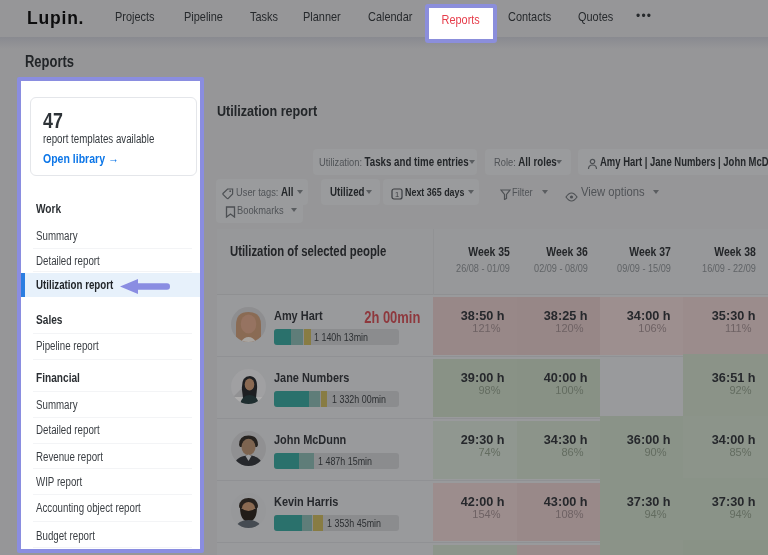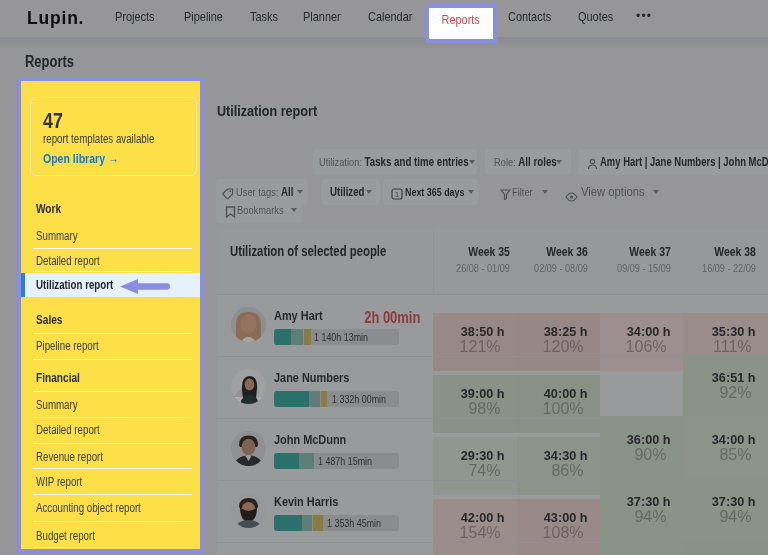--- a/index.html
+++ b/index.html
@@ -18,21 +18,21 @@
   #repbox { position:absolute; left:425px; top:4px; width:72px; height:39px;
      background:#fff; border:4.5px solid #8b8edb; border-radius:3px;
      display:flex; align-items:center; justify-content:center;
      font-size:13.5px; color:#e63d4b; padding-bottom:9px; }
 
   
   #phead { position:absolute; left:25px; top:53px; font-size:16px; font-weight:bold; color:#222528; }
 
   
   #side { position:absolute; left:16.5px; top:76.5px; width:187.5px; height:476.5px;
-     background:#fde047; border:4.3px solid #8a8de0; border-radius:2px; }
+     background:#ffffff; border:4.3px solid #8a8de0; border-radius:2px; }
   #card { position:absolute; left:9.2px; top:16px; width:167px; height:79.5px;
      border:1px solid #e4e6ea; border-radius:6px; }
   #card .n47 { position:absolute; left:12.5px; top:12px; font-size:22px; font-weight:600; color:#2d3237; line-height:1;}
   #card .sub { position:absolute; left:12.5px; top:34px; font-size:12px; color:#33383d;}
   #card .lib { position:absolute; left:12.5px; top:53.5px; font-size:13px; font-weight:bold; color:#0c76e8;}
   .shead { position:absolute; left:15.7px; font-size:12.5px; font-weight:bold; color:#2c3034; }
   .sitem { position:absolute; left:15.7px; font-size:12px; color:#3a3e43; }
   .sline { position:absolute; left:12px; right:8px; height:1px; background:#f3f4f6; }
   #selband { position:absolute; left:0; top:192px; width:179px; height:24.5px; background:#e7f1fb; }
   #selband .bar { position:absolute; left:0; top:0; width:4.4px; height:24.5px; background:#2a7de1; }
@@ -51,28 +51,28 @@
   
   #tbl { position:absolute; left:217px; top:228.5px; width:551px; height:326.5px; background:#999a9c; }
   #thead { position:absolute; left:0; top:0; width:551px; height:66px; background:#97989a; border-bottom:1px solid #8f9092;}
   #thead .title { position:absolute; left:13px; top:14.5px; font-size:14px; font-weight:bold; color:#232528;}
   #thead .vline { position:absolute; left:216px; top:0; width:1px; height:66px; background:#919294;}
   .wk { position:absolute; top:16px; text-align:right; font-size:12px; padding-right:12px;}
   .wk b { color:#242629; }
   .wk .dt { font-size:10.5px; color:#606366; margin-top:3px; }
   .trow { position:absolute; left:0; width:551px; height:62px; }
   .trow .sep { position:absolute; left:0; top:-1px; width:551px; height:1px; background:#909194; }
-  .cell { position:absolute; top:18px; height:58px; text-align:right; }
+  .cell { position:absolute; top:2px; height:58px; text-align:right; }
   .cell.m { top:-3px; height:63px; }
   .cell.m .hh { margin-top:16px; }
   .cell .hh .sxr { transform:scaleX(0.94); }
   .cell .pp .sxr { transform:scaleX(1); }
   .wk .sxr { transform:scaleX(0.87); }
   .cell .hh { margin-top:11px; margin-right:12px; font-size:13.5px; font-weight:bold; color:#26282c;}
-  .cell .pp { margin-top:-1px; margin-right:16.5px; font-size:16px; color:#6e6264;}
+  .cell .pp { margin-top:-1px; margin-right:16.5px; font-size:11px; color:#6e6264;}
   .cell.g .pp { color:#636c60; }
   .avatar { position:absolute; left:14px; top:12.5px; width:35px; height:35px; border-radius:50%; overflow:hidden;}
   .nm { position:absolute; left:57px; top:13px; font-size:13.5px; font-weight:bold; color:#26282c;}
   .red { position:absolute; right:348px; top:14px; font-size:16px; font-weight:bold; color:#8e383d;}
   .pbar { position:absolute; left:57px; top:34px; width:125px; height:16.5px; background:#8b8c8e; border-radius:3px; }
   .pbar div { position:absolute; top:0; height:16.5px; }
   .pbar .t1 { border-radius:3px 0 0 3px; }
   .pbar .t1 { background:#2a716c; }
   .pbar .t2 { background:#5f7d79; }
   .pbar .t3 { background:#887c43; }

